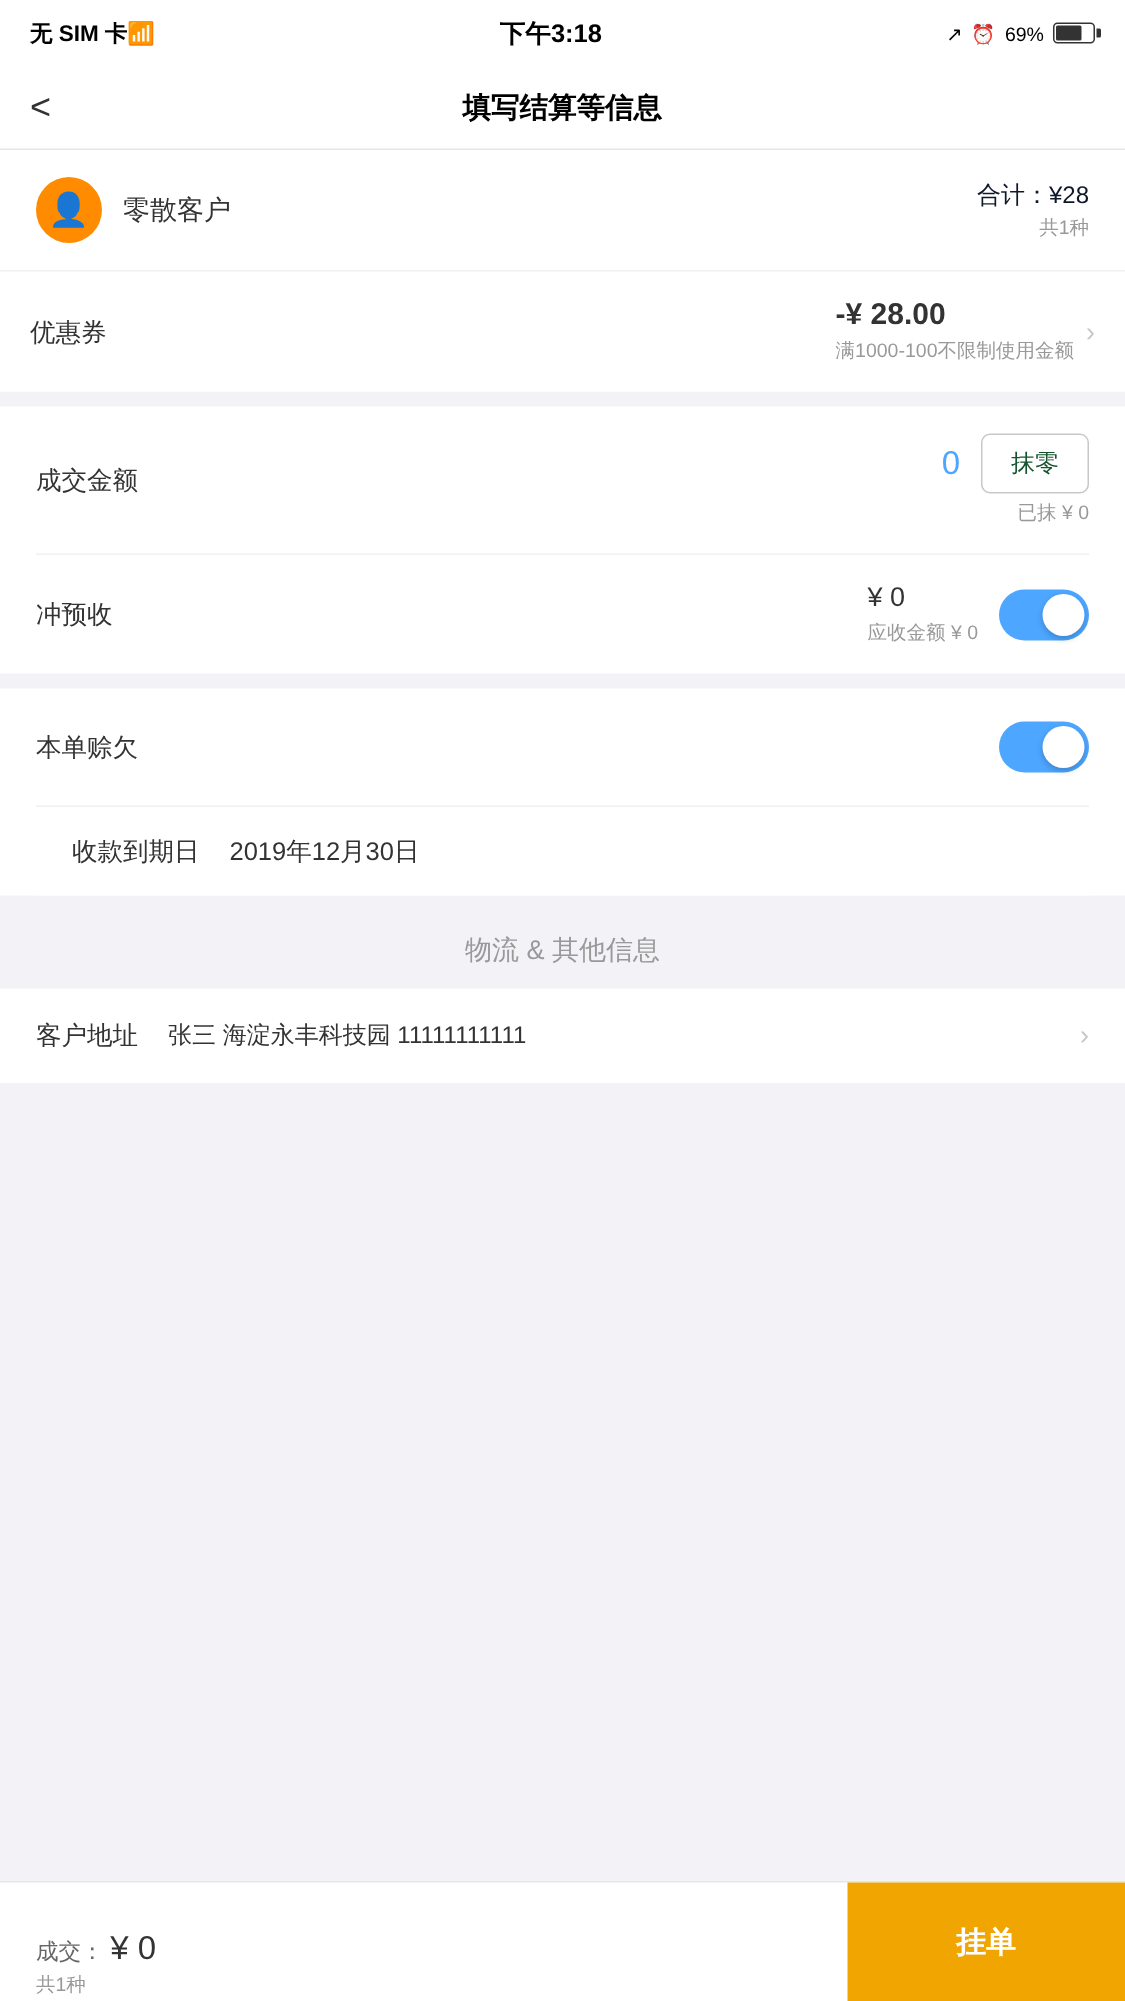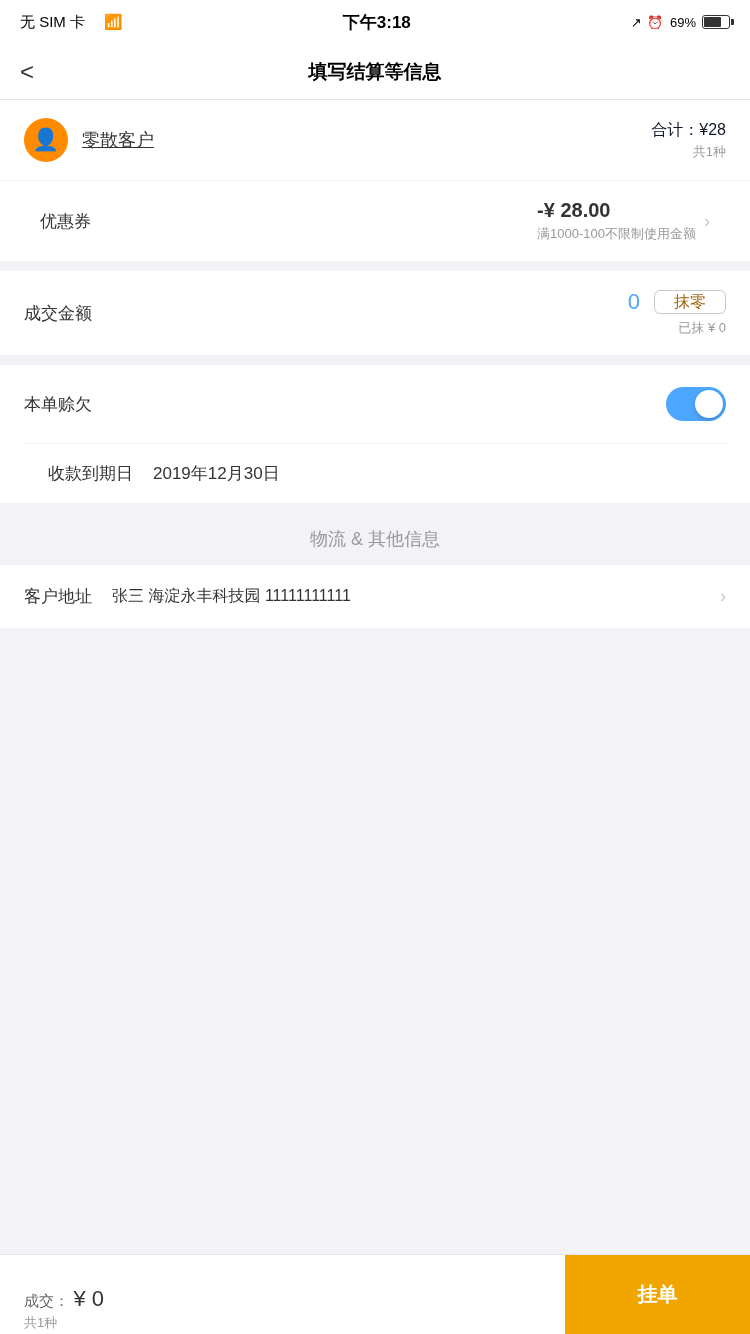--- a/index.html
+++ b/index.html
@@ -17,21 +17,21 @@
     .status-bar {
       height: 44px;
       background: #fff;
       display: flex;
       align-items: center;
       justify-content: space-between;
       padding: 0 20px;
       font-size: 15px;
       font-weight: 500;
     }
-    .status-left { display: flex; align-items: center; gap: 19px; }
+    .status-left { display: flex; align-items: center; gap: 0; font-weight: bold; }
     .status-center { font-weight: 600; font-size: 17px; }
     .status-right { display: flex; align-items: center; gap: 6px; font-size: 13px; }
     .battery-icon {
       width: 28px; height: 14px; border: 1.5px solid #333; border-radius: 3px;
       position: relative; display: inline-flex; align-items: center; padding: 1px;
     }
     .battery-icon::after {
       content: ''; position: absolute; right: -5px; top: 50%;
       transform: translateY(-50%); width: 3px; height: 6px;
       background: #333; border-radius: 0 1px 1px 0;
@@ -75,31 +75,31 @@
       padding: 18px 24px;
       background: #fff;
     }
     .customer-left { display: flex; align-items: center; gap: 14px; }
     .customer-avatar {
       width: 44px; height: 44px; border-radius: 50%;
       background: #ff8c00;
       display: flex; align-items: center; justify-content: center;
       font-size: 22px; color: #fff;
     }
-    .customer-name { font-size: 18px; color: #333; font-weight: 500; text-decoration: underline; }
+    .customer-name { font-size: 18px; color: #333; font-weight: 500; }
     .customer-right { text-align: right; }
     .customer-total { font-size: 16px; color: #0f172a; }
     .customer-count { font-size: 13px; color: #999; margin-top: 2px; }
 
     
     .coupon-row {
       display: flex;
       align-items: center;
       justify-content: space-between;
-      padding: 18px 40px;
+      padding: 18px 20px;
       background: #fff;
       border-top: 1px solid #f0f0f5;
     }
     .row-label { font-size: 17px; color: #333; }
     .coupon-right { display: flex; align-items: center; gap: 8px; }
     .coupon-discount { font-size: 20px; font-weight: 600; color: #333; }
     .coupon-desc { font-size: 13px; color: #999; margin-top: 3px; text-align: right; }
     .chevron-icon { font-size: 18px; color: #c7c7cc; }
 
     
@@ -112,23 +112,23 @@
       display: flex;
       align-items: center;
       justify-content: space-between;
       padding: 18px 0;
       border-bottom: 1px solid #f0f0f5;
     }
     .amount-row:last-child { border-bottom: none; }
     .amount-right { display: flex; align-items: center; gap: 14px; }
     .amount-value { font-size: 22px; color: #4da6ff; font-weight: 500; }
     .round-btn {
-      width: 72px; height: 24px; border: 1.5px solid #c7c7cc;
+      width: 72px; height: 40px; border: 1.5px solid #c7c7cc;
       border-radius: 6px; background: #fff;
-      font-size: 16px; color: #a16207;
+      font-size: 16px; color: #14532d;
       display: flex; align-items: center; justify-content: center;
       cursor: pointer;
     }
     .amount-sub {
       font-size: 13px; color: #999;
       text-align: right;
       margin-top: 4px;
     }
     .amount-col { display: flex; flex-direction: column; align-items: flex-end; }
     .prepay-amount { font-size: 18px; color: #333; font-weight: 500; }
@@ -282,20 +282,34 @@
     <span class="row-label">成交金额</span>
     <div class="amount-col">
       <div class="amount-right">
         <span class="amount-value">0</span>
         <button class="round-btn">抹零</button>
       </div>
       <div class="amount-sub">已抹  ¥ 0</div>
     </div>
   </div>
 
+  <div class="amount-row">
+    <span class="row-label">冲预收</span>
+    <div class="amount-col">
+      <div class="amount-right">
+        <div>
+          <div class="prepay-amount">¥ 0</div>
+          <div class="amount-sub">应收金额 ¥ 0</div>
+        </div>
+        <div class="toggle">
+          <div class="toggle-knob"></div>
+        </div>
+      </div>
+    </div>
+  </div>
 </div>
 
 <div class="credit-section">
   <div class="credit-row">
     <span class="row-label">本单赊欠</span>
     <div class="toggle">
       <div class="toggle-knob"></div>
     </div>
   </div>
 

